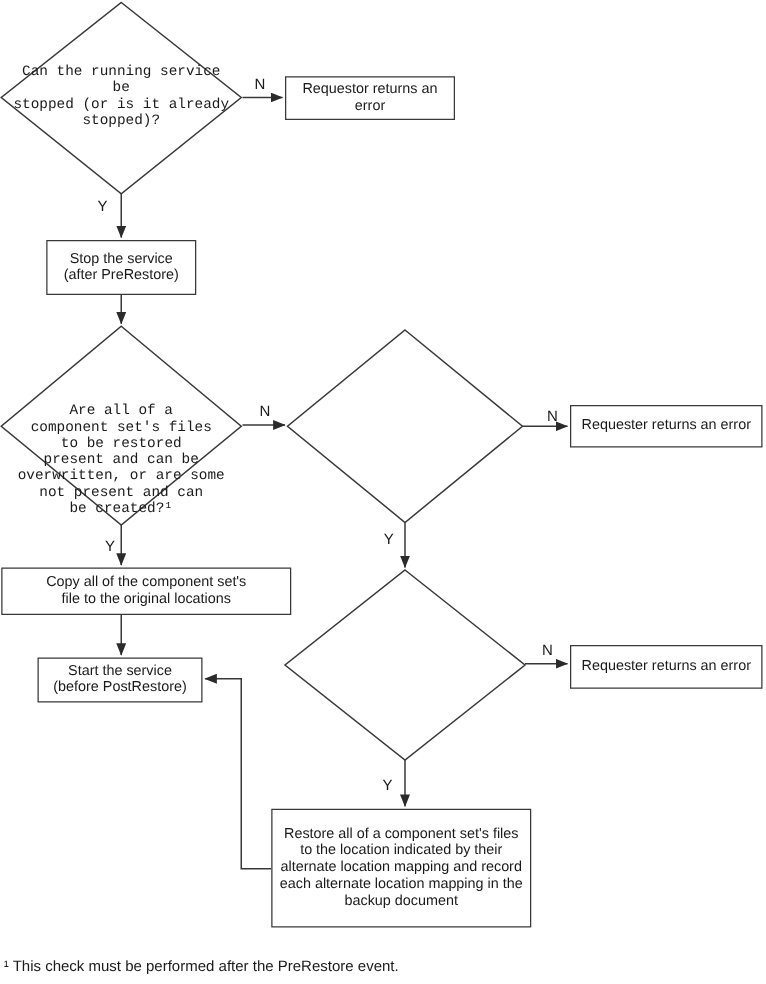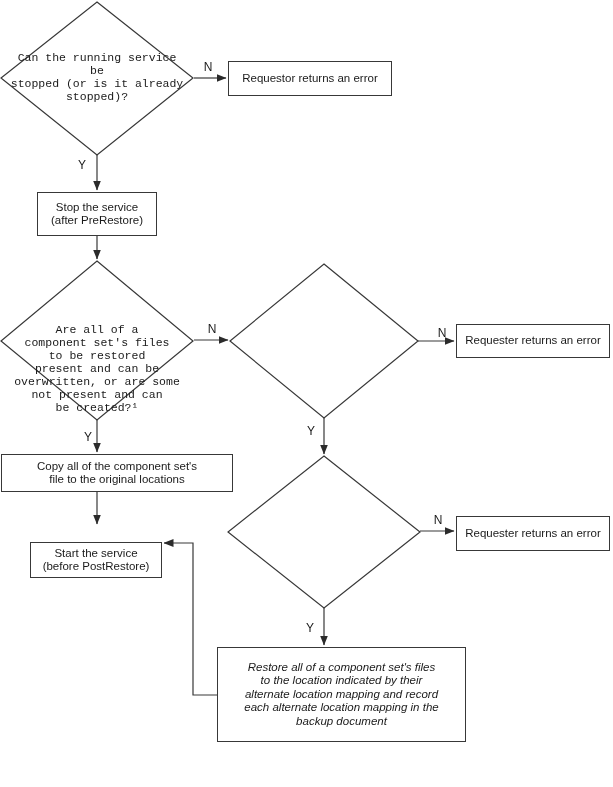--- a/index.html
+++ b/index.html
@@ -76,48 +76,48 @@
       <line x1="97" y1="420" x2="97" y2="452" marker-end="url(#arrow)"></line>
       <line x1="418" y1="341" x2="454" y2="341" marker-end="url(#arrow)"></line>
       <line x1="324" y1="418" x2="324" y2="454" marker-end="url(#arrow)"></line>
       <line x1="97" y1="492" x2="97" y2="524" marker-end="url(#arrow)"></line>
       <line x1="420" y1="531" x2="454" y2="531" marker-end="url(#arrow)"></line>
       <line x1="324" y1="608" x2="324" y2="645" marker-end="url(#arrow)"></line>
       <polyline points="217,695 193,695 193,543 164,543" marker-end="url(#arrow)"></polyline>
     </g>
   </svg>
 
-  <div class="node-box" style="left:228px; top:61px; width:164px; height:35px;align-items:center;">
+  <div class="node-box" style="left:228px; top:61px; width:136px; height:35px;align-items:center;">
     <span class="node-text">Requestor returns an error</span>
   </div>
 
   <div class="node-box" style="left:37px; top:192px; width:120px; height:44px;">
     <span class="node-text">Stop the service
 (after PreRestore)</span>
   </div>
 
   <div class="node-box" style="left:456px; top:324px; width:154px; height:34px;">
     <span class="node-text">Requester returns an error</span>
   </div>
 
   <div class="node-box" style="left:1px; top:454px; width:232px; height:38px;">
     <span class="node-text">Copy all of the component set's
 file to the original locations</span>
   </div>
 
-  <div class="node-box" style="left:30px; top:526px; width:132px; height:36px;margin-top:16px;">
+  <div class="node-box" style="left:30px; top:526px; width:132px; height:36px;">
     <span class="node-text">Start the service
 (before PostRestore)</span>
   </div>
 
   <div class="node-box" style="left:456px; top:516px; width:154px; height:35px;">
     <span class="node-text">Requester returns an error</span>
   </div>
 
-  <div class="node-box" style="left:217px; top:647px; width:249px; height:95px;font-style:italic;">
+  <div class="node-box" style="left:217px; top:647px; width:208px; height:95px;">
     <span class="node-text">Restore all of a component set's files
 to the location indicated by their
 alternate location mapping and record
 each alternate location mapping in the
 backup document</span>
   </div>
 
   <div class="dlabel" style="left:97px; top:77px;">Can the running service be
 stopped (or is it already
 stopped)?</div>
@@ -134,14 +134,15 @@
 
   <div class="elabel" style="left:200px; top:61px;">N</div>
   <div class="elabel" style="left:74px;  top:159px;">Y</div>
   <div class="elabel" style="left:204px; top:323px;">N</div>
   <div class="elabel" style="left:80px;  top:431px;">Y</div>
   <div class="elabel" style="left:434px; top:327px;">N</div>
   <div class="elabel" style="left:303px; top:425px;">Y</div>
   <div class="elabel" style="left:430px; top:514px;">N</div>
   <div class="elabel" style="left:302px; top:622px;">Y</div>
 
+  <div class="footnote">¹ This check must be performed after the PreRestore event.</div>
 
 </div>
 
 </body></html>

